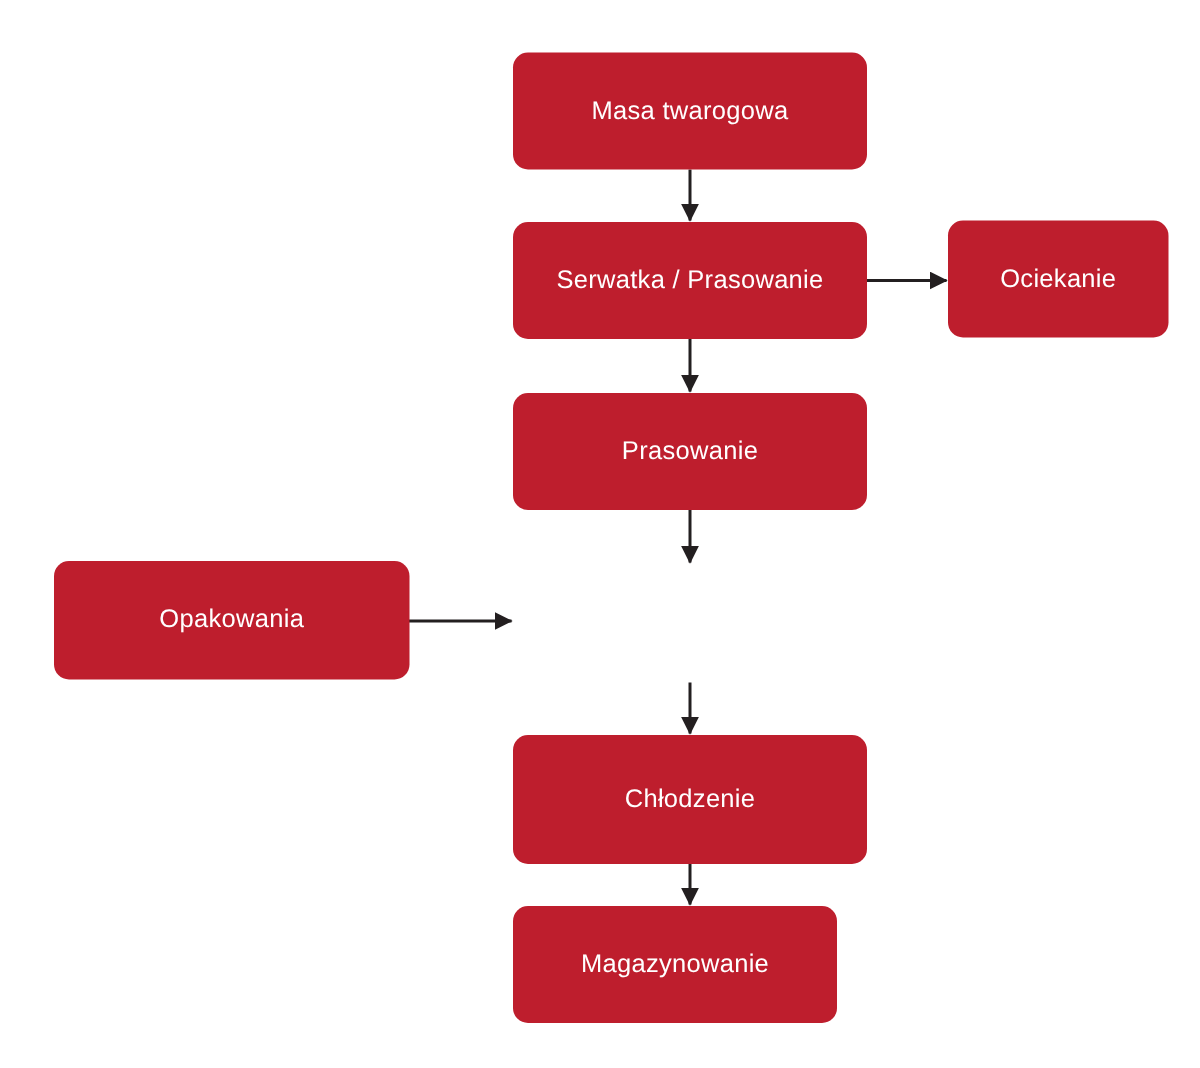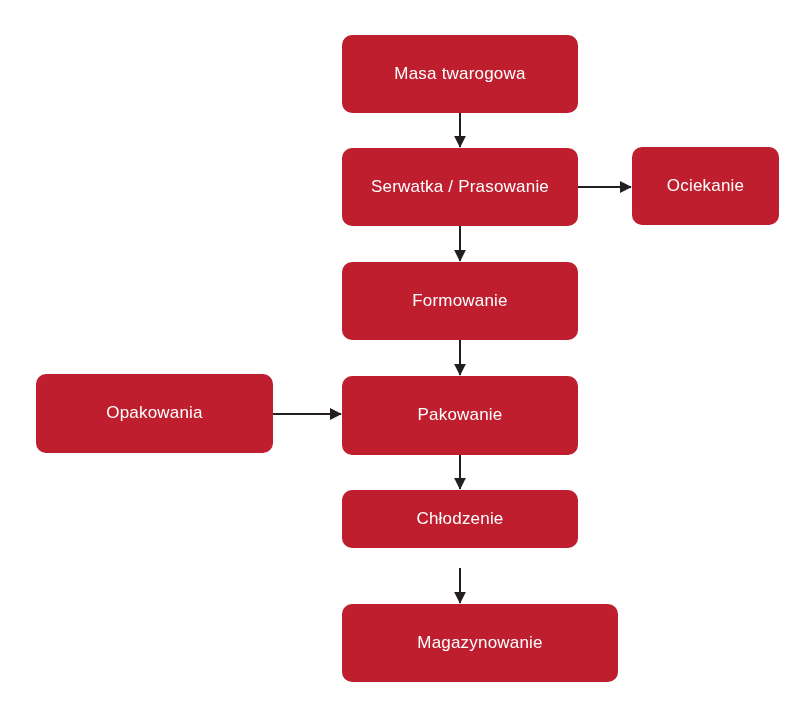--- a/index.html
+++ b/index.html
@@ -60,23 +60,22 @@
     <line class="edge" x1="460" y1="439" x2="460" y2="473" marker-end="url(#arrow)"></line>
     <line class="edge" x1="460" y1="552" x2="460" y2="587" marker-end="url(#arrow)"></line>
   </svg>
 
   <div class="node" style="left:342px; top:19px;  width:236px; height:78px;">Masa twarogowa</div>
 
   <div class="node" style="left:342px; top:132px; width:236px; height:78px;">Serwatka / Prasowanie</div>
 
   <div class="node" style="left:632px; top:131px; width:147px; height:78px;">Ociekanie</div>
 
-  <div class="node" style="left:342px; top:246px; width:236px; height:78px;">Formowanie</div>
+  <div class="node" style="left:342px; top:246px; width:236px; height:78px;">Prasowanie</div>
 
   <div class="node" style="left:36px;  top:358px; width:237px; height:79px;">Opakowania</div>
 
-  <div class="node" style="left:342px; top:360px; width:236px; height:79px;">Pakowanie</div>
 
-  <div class="node" style="left:342px; top:474px; width:236px; height:58px;text-align:right;">Chłodzenie</div>
+  <div class="node" style="left:342px; top:474px; width:236px; height:86px;text-align:right;">Chłodzenie</div>
 
-  <div class="node" style="left:342px; top:588px; width:276px; height:78px;">Magazynowanie</div>
+  <div class="node" style="left:342px; top:588px; width:216px; height:78px;">Magazynowanie</div>
 
 </div>
 
 </body></html>

